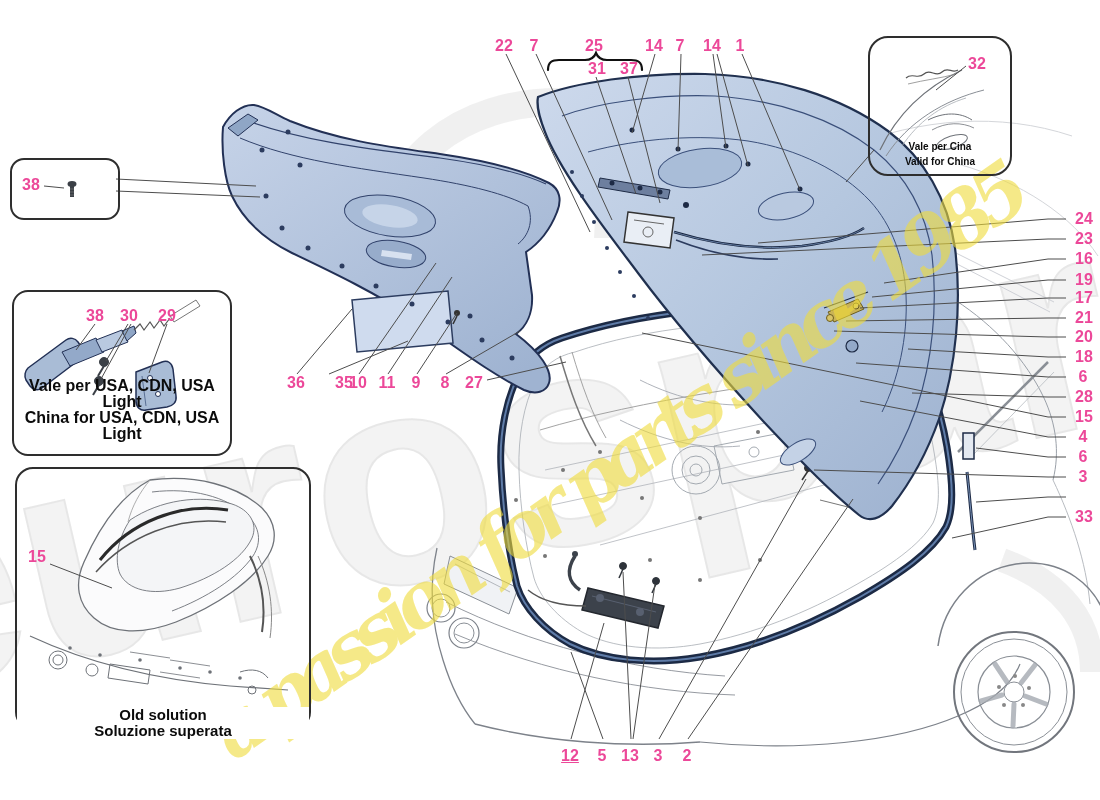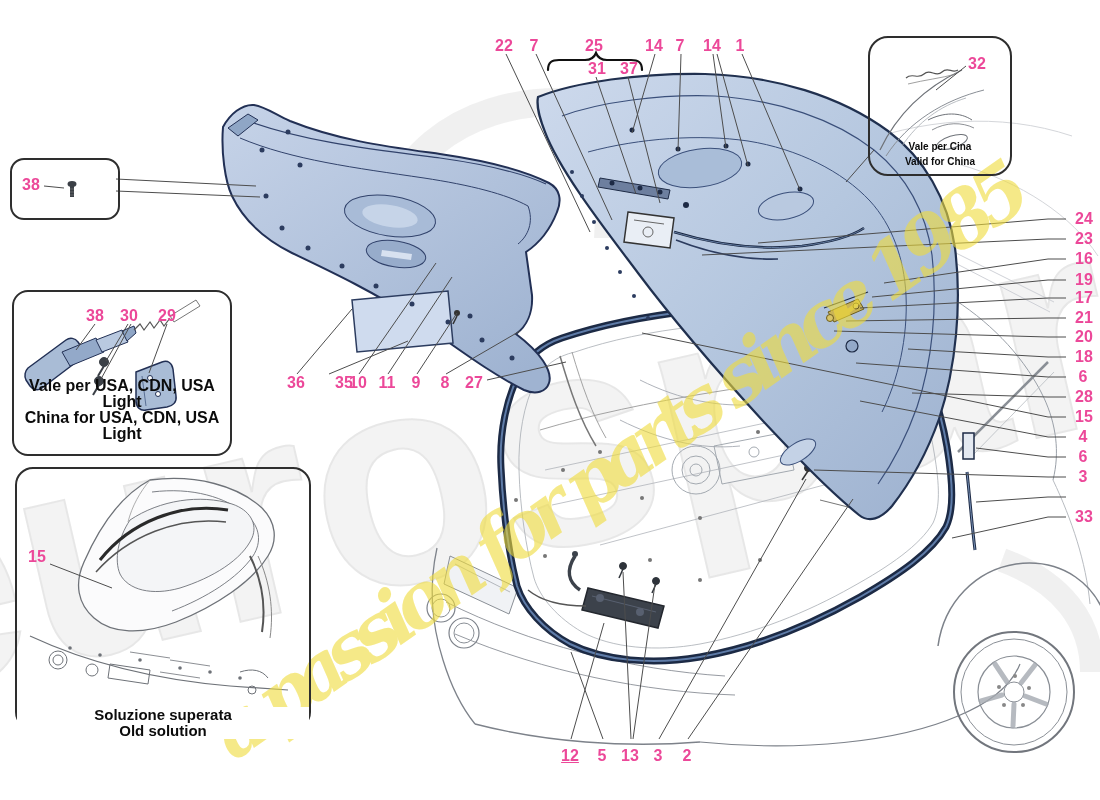--- a/index.html
+++ b/index.html
@@ -364,22 +364,22 @@
 
 <div class="box" id="box-usa">
   <div class="caption" id="cap-usa">
     <div>Vale per USA, CDN, USA Light</div>
     <div>China for USA, CDN, USA Light</div>
   </div>
 </div>
 
 <div class="box" id="box-old">
   <div class="caption" id="cap-old">
+    <div>Old solution</div>
     <div>Soluzione superata</div>
-    <div>Old solution</div>
   </div>
 </div>
 
 <div id="callout-layer">
       <span class="num" style="left: 504px; top: 46px;">22</span>
       <span class="num" style="left: 534px; top: 46px;">7</span>
       <span class="num" style="left: 594px; top: 46px;">25</span>
       <span class="num" style="left: 597px; top: 69px;">31</span>
       <span class="num" style="left: 629px; top: 69px;">37</span>
       <span class="num" style="left: 654px; top: 46px;">14</span>

